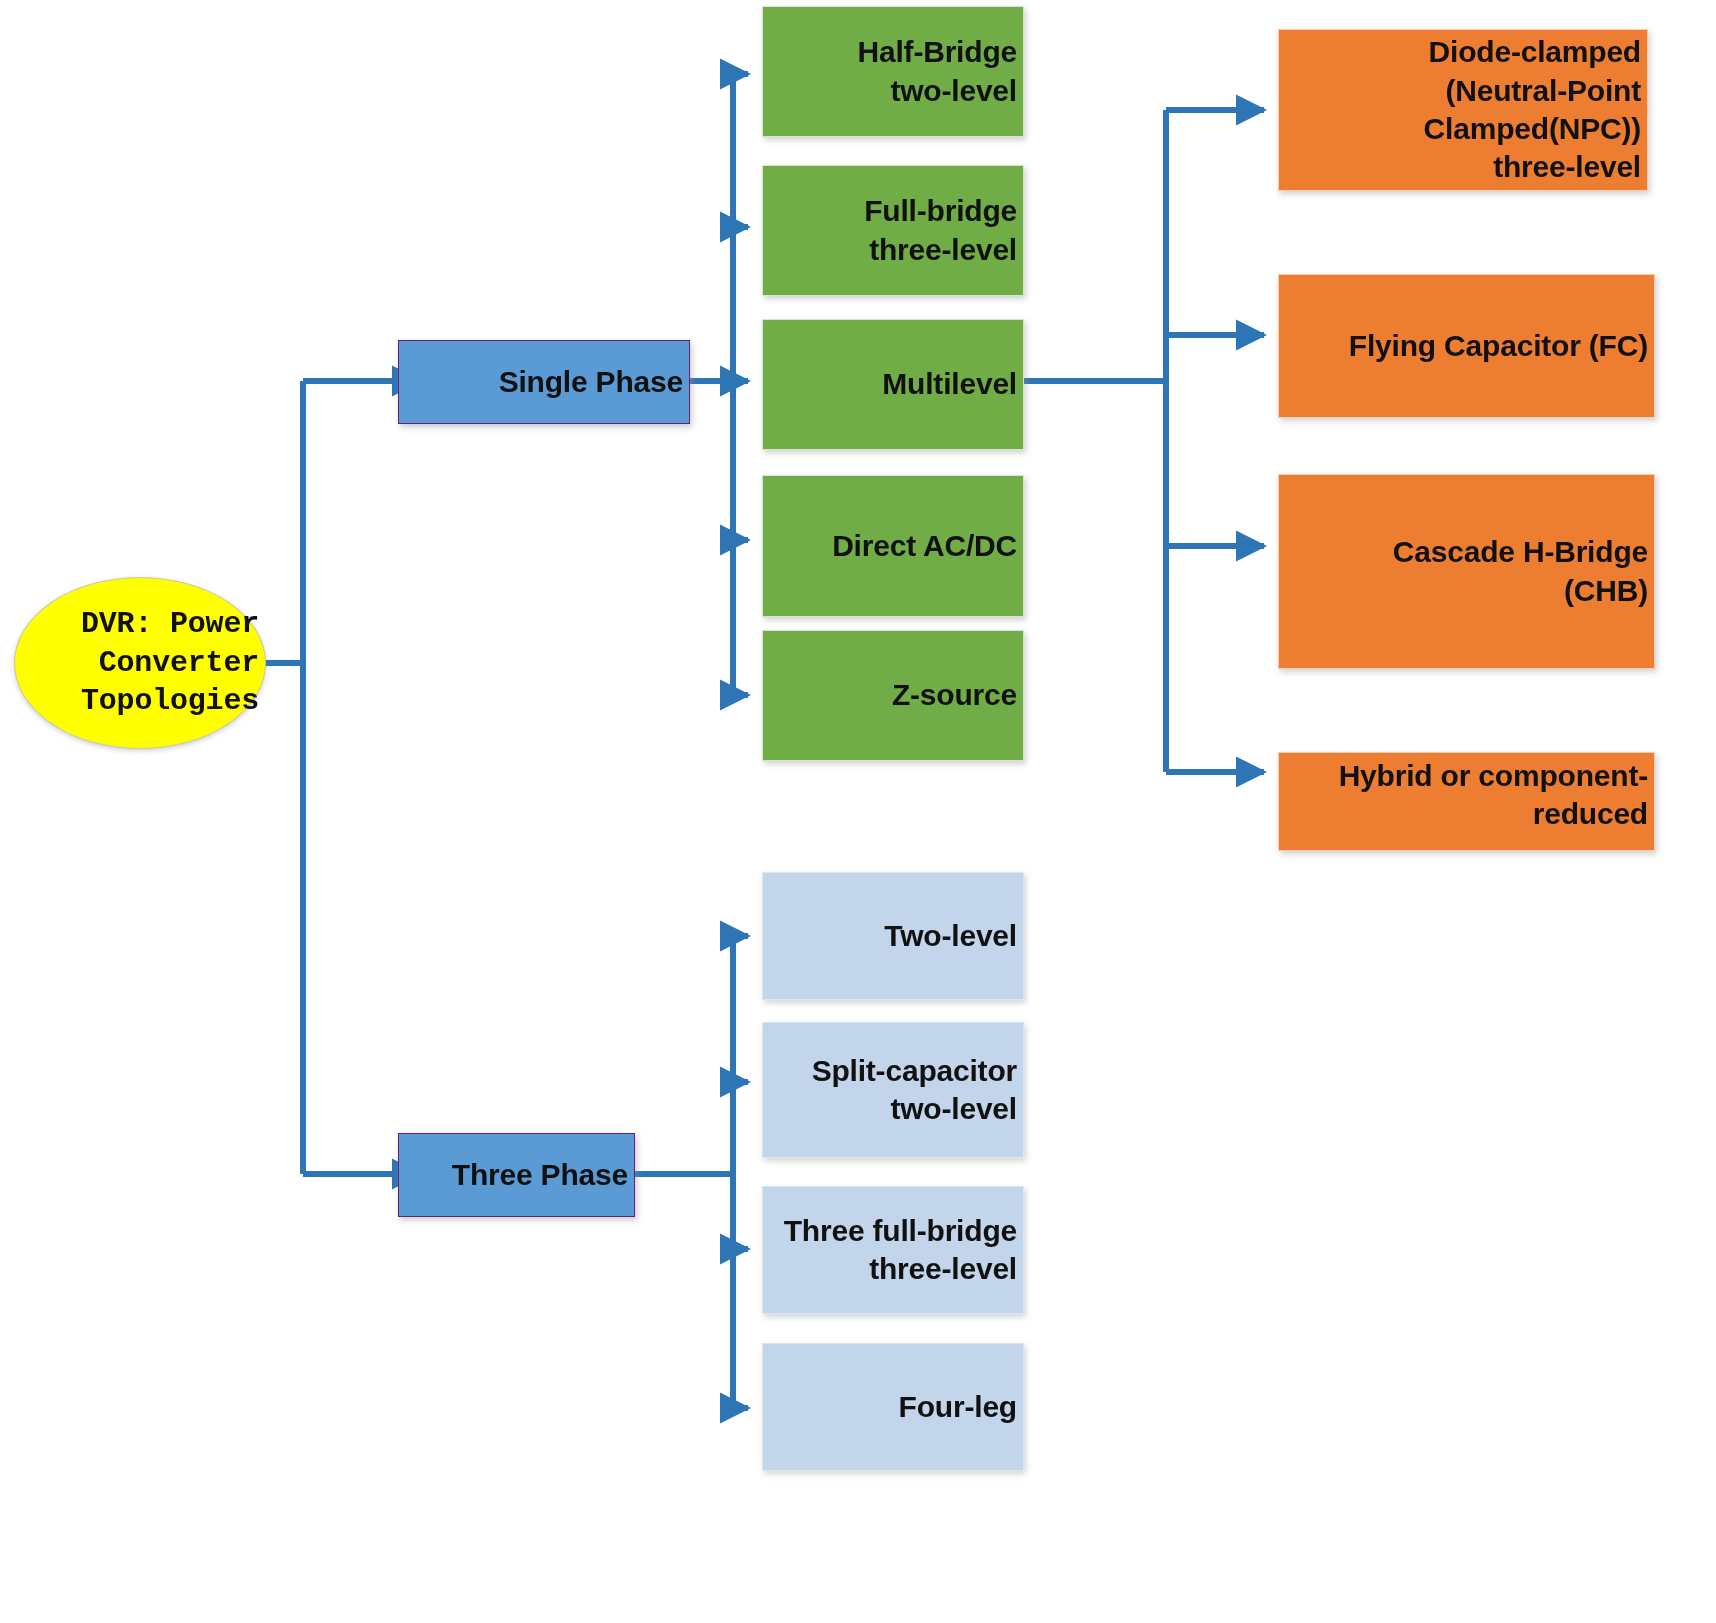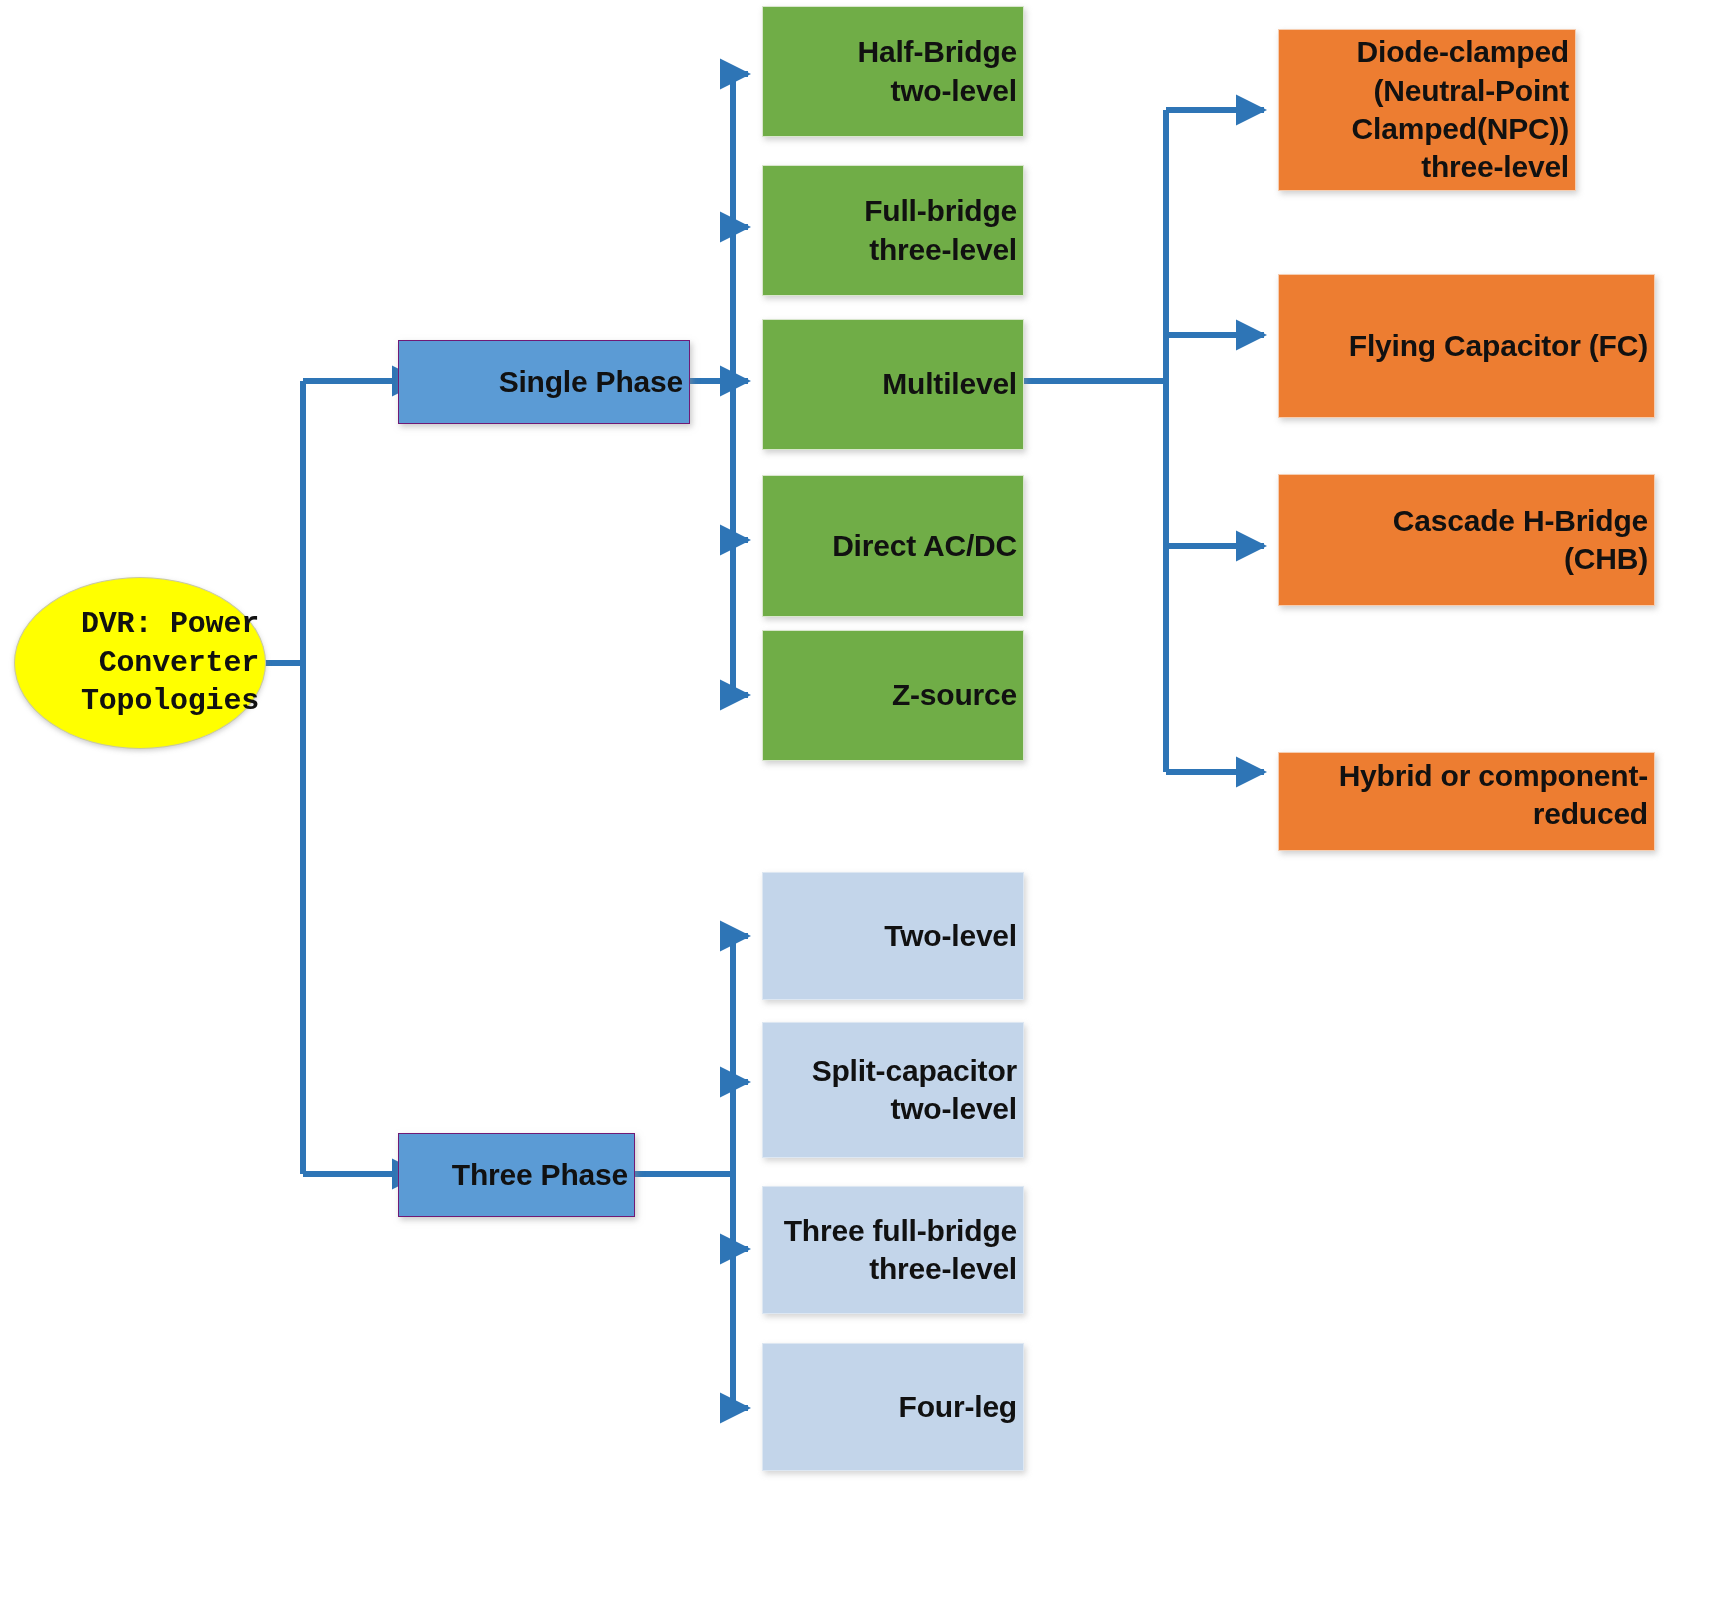--- a/index.html
+++ b/index.html
@@ -143,29 +143,29 @@
   </div>
 
   <div class="node node-green" style="left:762px; top:475px; width:262px; height:142px;">
     <span class="lbl">Direct AC/DC</span>
   </div>
 
   <div class="node node-green" style="left:762px; top:630px; width:262px; height:131px;">
     <span class="lbl">Z-source</span>
   </div>
 
-  <div class="node node-orange" style="left:1278px; top:29px; width:298px; height:162px;">
+  <div class="node node-orange" style="left:1278px; top:29px; width:370px; height:162px;">
     <span class="lbl"><span>Diode-clamped</span><br><span>(Neutral-Point Clamped(NPC))</span><br><span>three-level</span></span>
   </div>
 
   <div class="node node-orange" style="left:1278px; top:274px; width:377px; height:144px;">
     <span class="lbl">Flying Capacitor (FC)</span>
   </div>
 
-  <div class="node node-orange" style="left:1278px; top:474px; width:377px; height:132px;padding-left:36px;">
+  <div class="node node-orange" style="left:1278px; top:474px; width:377px; height:195px;padding-left:36px;">
     <span class="lbl">Cascade H-Bridge (CHB)</span>
   </div>
 
   <div class="node node-orange align-top" style="left:1278px; top:752px; width:377px; height:99px; align-items:flex-start; padding-top:4px;">
     <span class="lbl">Hybrid or component-reduced</span>
   </div>
 
   <div class="node node-lightblue" style="left:762px; top:872px; width:262px; height:128px;">
     <span class="lbl">Two-level</span>
   </div>

